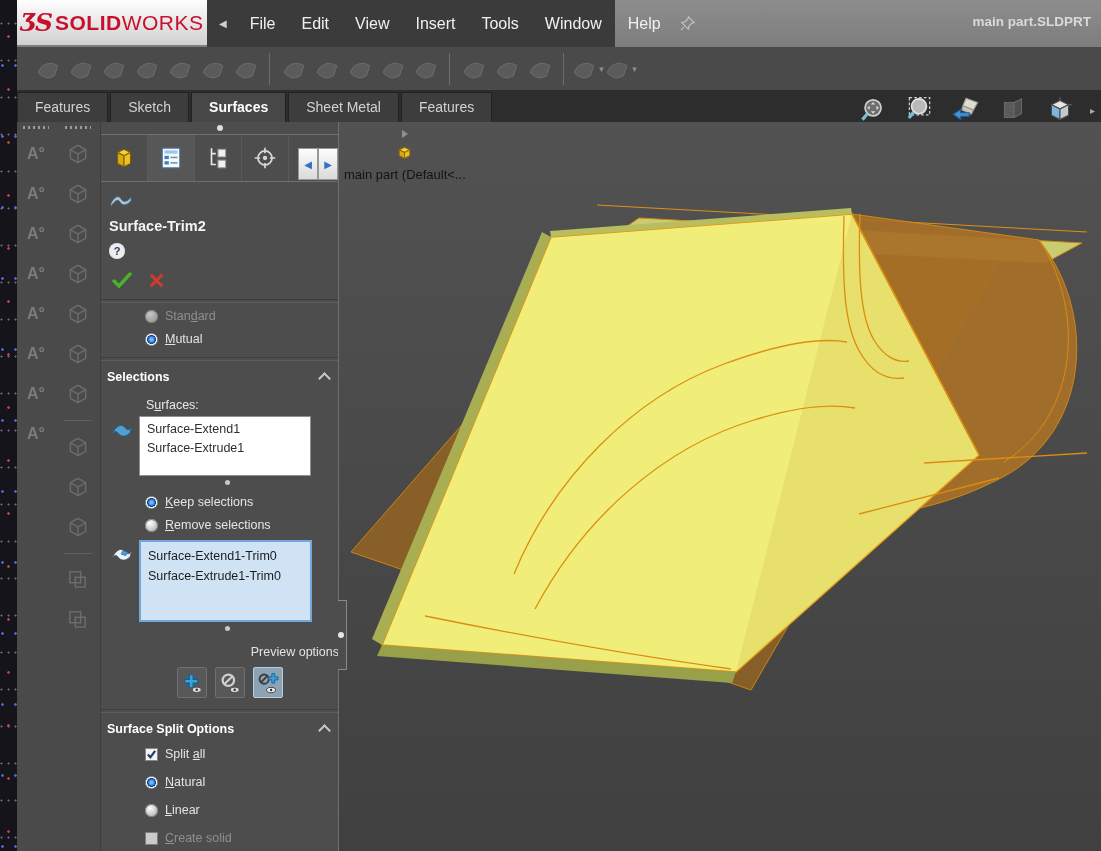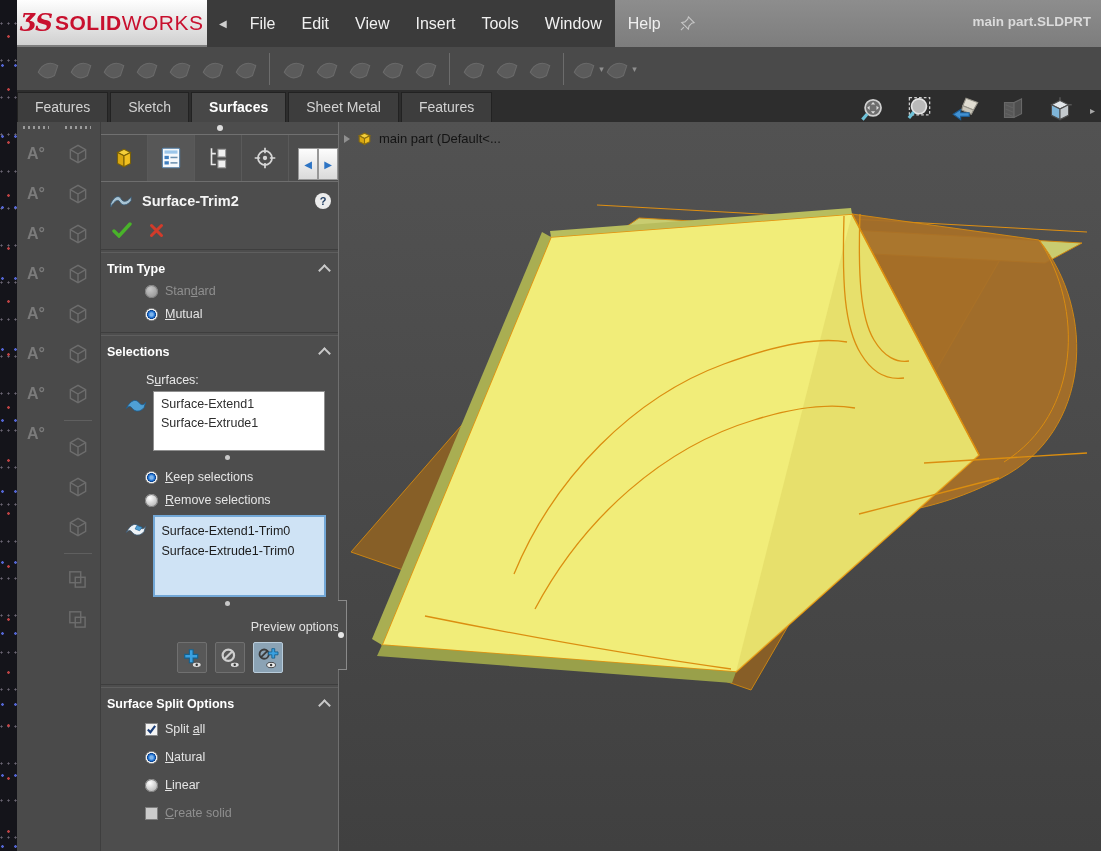--- a/index.html
+++ b/index.html
@@ -63,59 +63,59 @@
   .pm{position:absolute;left:100px;top:122px;width:238px;bottom:0;background:#4d4d4d;border-left:1px solid #3e3e3e;font-size:12.5px;color:#e4e4e4;}
   .pmgrip{height:12px;border-bottom:1px solid #707070;position:relative;}
   .pmgrip .dot{position:absolute;left:50%;top:3px;width:6px;height:6px;margin-left:-3px;border-radius:50%;background:#dcdcdc;}
   .pmtabs{height:46px;display:flex;border-bottom:1px solid #6e6e6e;position:relative;background:#4d4d4d;}
   .pmtab{width:46px;display:flex;align-items:center;justify-content:center;border-right:1px solid #5a5a5a;}
   .pmtab.active{background:#575757;}
   .pmtab svg{width:26px;height:26px;}
   .pmscroll{position:absolute;right:1px;top:13px;display:flex;}
   .sbtn{width:18px;height:30px;background:linear-gradient(#fdfdfd,#dadada);border:1px solid #979797;
     display:flex;align-items:center;justify-content:center;color:#2d74c4;font-size:10px;}
-  .pmhead{display:flex;align-items:center;gap:9px;padding:10px 8px 0 8px;}
+  .pmhead{display:flex;gap:9px;padding:10px 8px 0 8px;flex-direction:column;}
   .pmtitle{flex:1;font-size:14.5px;font-weight:bold;color:#f4f4f4;}
   .help{width:16px;height:16px;border-radius:50%;background:#ececec;color:#1d3a5f;display:flex;align-items:center;justify-content:center;font-size:11px;font-weight:bold;}
   .okrow{display:flex;gap:17px;padding:13px 0 0 11px;align-items:center;}
   .sep{height:2px;margin-top:11px;border-top:1px solid #3e3e3e;border-bottom:1px solid #5e5e5e;}
   .sechead{display:flex;align-items:center;padding:9px 10px 2px 6px;color:#fff;font-weight:bold;font-size:12.5px;}
   .chev{margin-left:auto;width:7px;height:7px;border-left:2px solid #c9c9c9;border-top:2px solid #c9c9c9;transform:rotate(45deg);margin-top:3px;}
   .opt{display:flex;align-items:center;gap:7px;margin:9px 0 0 44px;}
   .opt.sp{margin-top:14px;align-items:flex-end;}
   .opt.dis{color:#8f8f8f;}
   .ak{text-decoration:underline;}
   .radio{width:13px;height:13px;border-radius:50%;flex:none;
     background:radial-gradient(circle at 38% 32%, #ffffff, #b4b4b4 78%);box-shadow:inset 0 0 0 1px #7e7e7e;}
   .radio.sel{background:radial-gradient(circle, #7db4ec 0 1.5px, #1e6fd0 3.2px, #0a3f86 4.3px, #f2f2f2 4.6px 5.6px, #8a8a8a 5.8px 6.5px);box-shadow:none;}
   .radio.dis{background:radial-gradient(circle at 38% 32%, #e6e6e6, #a9a9a9 78%);box-shadow:inset 0 0 0 1px #8c8c8c;opacity:.8;}
   .cb{width:13px;height:13px;flex:none;background:#f4f4f4;box-shadow:inset 0 0 0 1px #868686;display:flex;align-items:center;justify-content:center;}
   .cb.dis{background:#e2e2e2;opacity:.85;}
   .label-ind{margin:12px 0 0 45px;color:#e8e8e8;}
-  .selrow{display:flex;align-items:flex-start;margin-top:4px;justify-content:center;}
+  .selrow{display:flex;align-items:flex-start;margin-top:4px;}
   .selicon{width:26px;margin:6px 4px 0 8px;flex:none;display:flex;justify-content:center;}
   .lb{width:156px;height:52px;background:#fff;border:1px solid #8f8f8f;color:#2e2e2e;padding:3px 7px;line-height:19px;overflow:hidden;}
   .lb2{width:155px;height:70px;background:#cfe3f5;border:2px solid #72a7d6;color:#1c1c1c;padding:4px 7px;line-height:20px;overflow:hidden;}
   .rdot{width:5px;height:5px;border-radius:50%;background:#c8c8c8;margin:4px 0 0 124px;}
   .prevlabel{margin:14px 0 0 6px;color:#e2e2e2;text-align:right;}
   .prevbtns{display:flex;gap:8px;margin:8px 0 0 76px;}
   .pbtn{width:28px;height:29px;background:#585858;border:1px solid #707070;border-radius:2px;display:flex;align-items:center;justify-content:center;}
   .pbtn.on{background:#8ba3b5;border-color:#b9ccda;}
   .pbtn svg{width:22px;height:22px;}
 
   
   .vline{position:absolute;left:338px;top:122px;width:1px;bottom:0;background:#6f6f6f;z-index:3;}
   .split-handle{position:absolute;left:338px;top:600px;width:8px;height:68px;background:#4d4d4d;
     border:1px solid #8a8a8a;border-left:none;z-index:4;}
   .split-handle .dot{position:absolute;left:0px;top:31px;width:6px;height:6px;border-radius:50%;background:#e6e6e6;}
 
   
   .viewport{position:absolute;left:339px;top:122px;right:0;bottom:0;background:linear-gradient(180deg,#525252,#404040);overflow:hidden;}
   .model{position:absolute;left:0;top:0;width:762px;height:729px;}
-  .treeitem{position:absolute;left:5px;top:8px;display:flex;align-items:center;gap:6px;z-index:2;}
+  .treeitem{position:absolute;left:5px;top:8px;display:flex;align-items:center;gap:6px;z-index:2;flex-direction:column;}
   .tri{width:0;height:0;border-left:6px solid #8f8f8f;border-top:4px solid transparent;border-bottom:4px solid transparent;}
   .treetext{font-size:13px;color:#141414;}
 </style>
 </head>
 <body>
 
 <div class="screen">
 
   <div class="wallpaper"></div>
 
@@ -479,24 +479,20 @@
       <svg width="20" height="16" viewBox="0 0 20 16">
           <path d="M2 9 l5 5 L18 2" stroke="#49b32a" stroke-width="3.4" fill="none" stroke-linecap="round"></path>
         </svg>
       <svg width="15" height="15" viewBox="0 0 15 15">
           <path d="M2.5 2.5 L12.5 12.5 M12.5 2.5 L2.5 12.5" stroke="#d23b2a" stroke-width="3" stroke-linecap="round"></path>
         </svg>
     </div>
 
     <div class="sep"></div>
 
-    <div class="sechead">
-      <span>Trim Type</span>
-      <span class="chev"></span>
-    </div>
     <div class="opt dis" style="margin-top:6px">
       <span class="radio dis"></span>
       <span><span>Stan</span><span class="ak">d</span><span>ard</span></span>
     </div>
     <div class="opt">
       <span class="radio sel"></span>
       <span><span></span><span class="ak">M</span><span>utual</span></span>
     </div>
 
     <div class="sep"></div>

